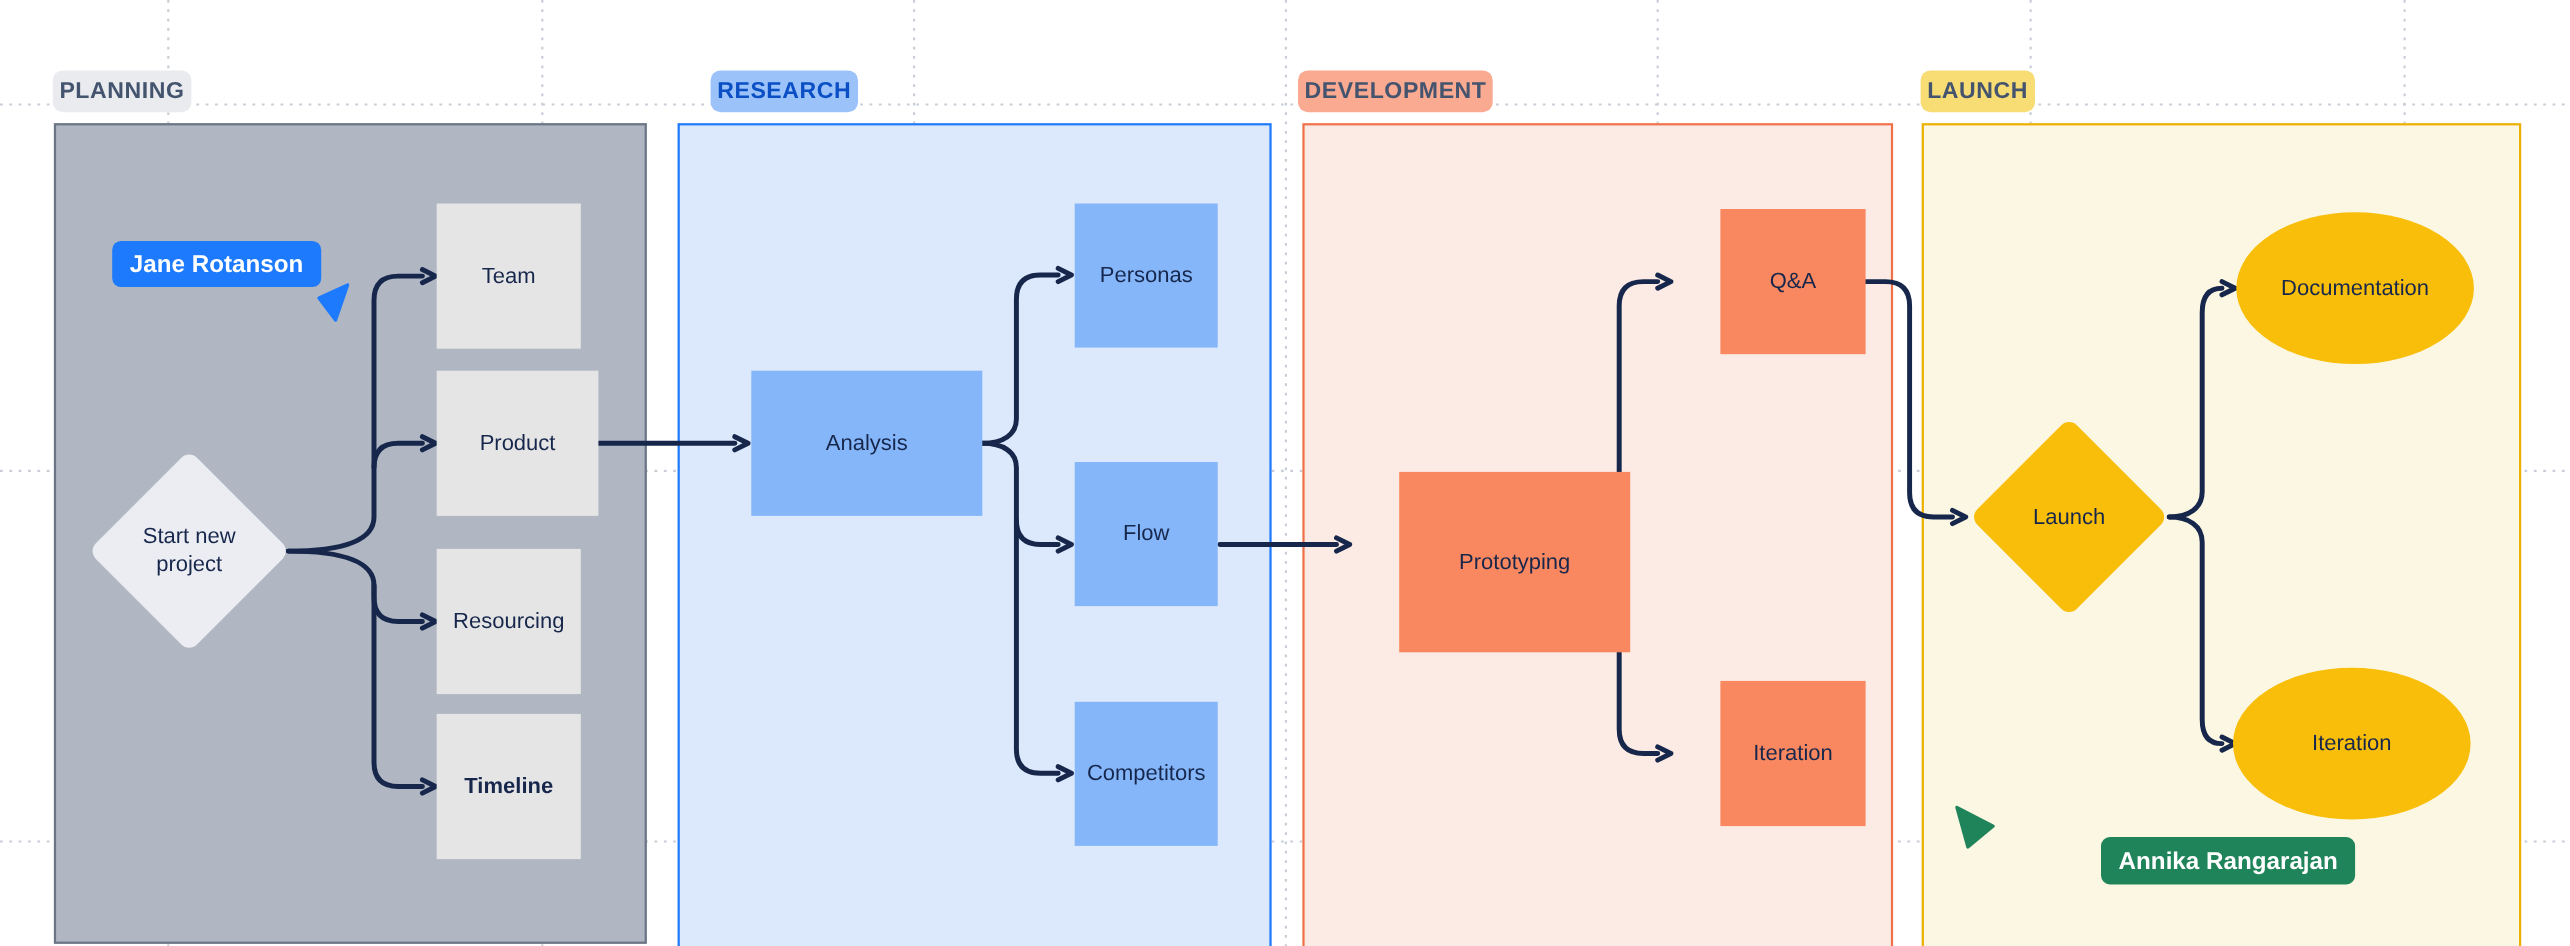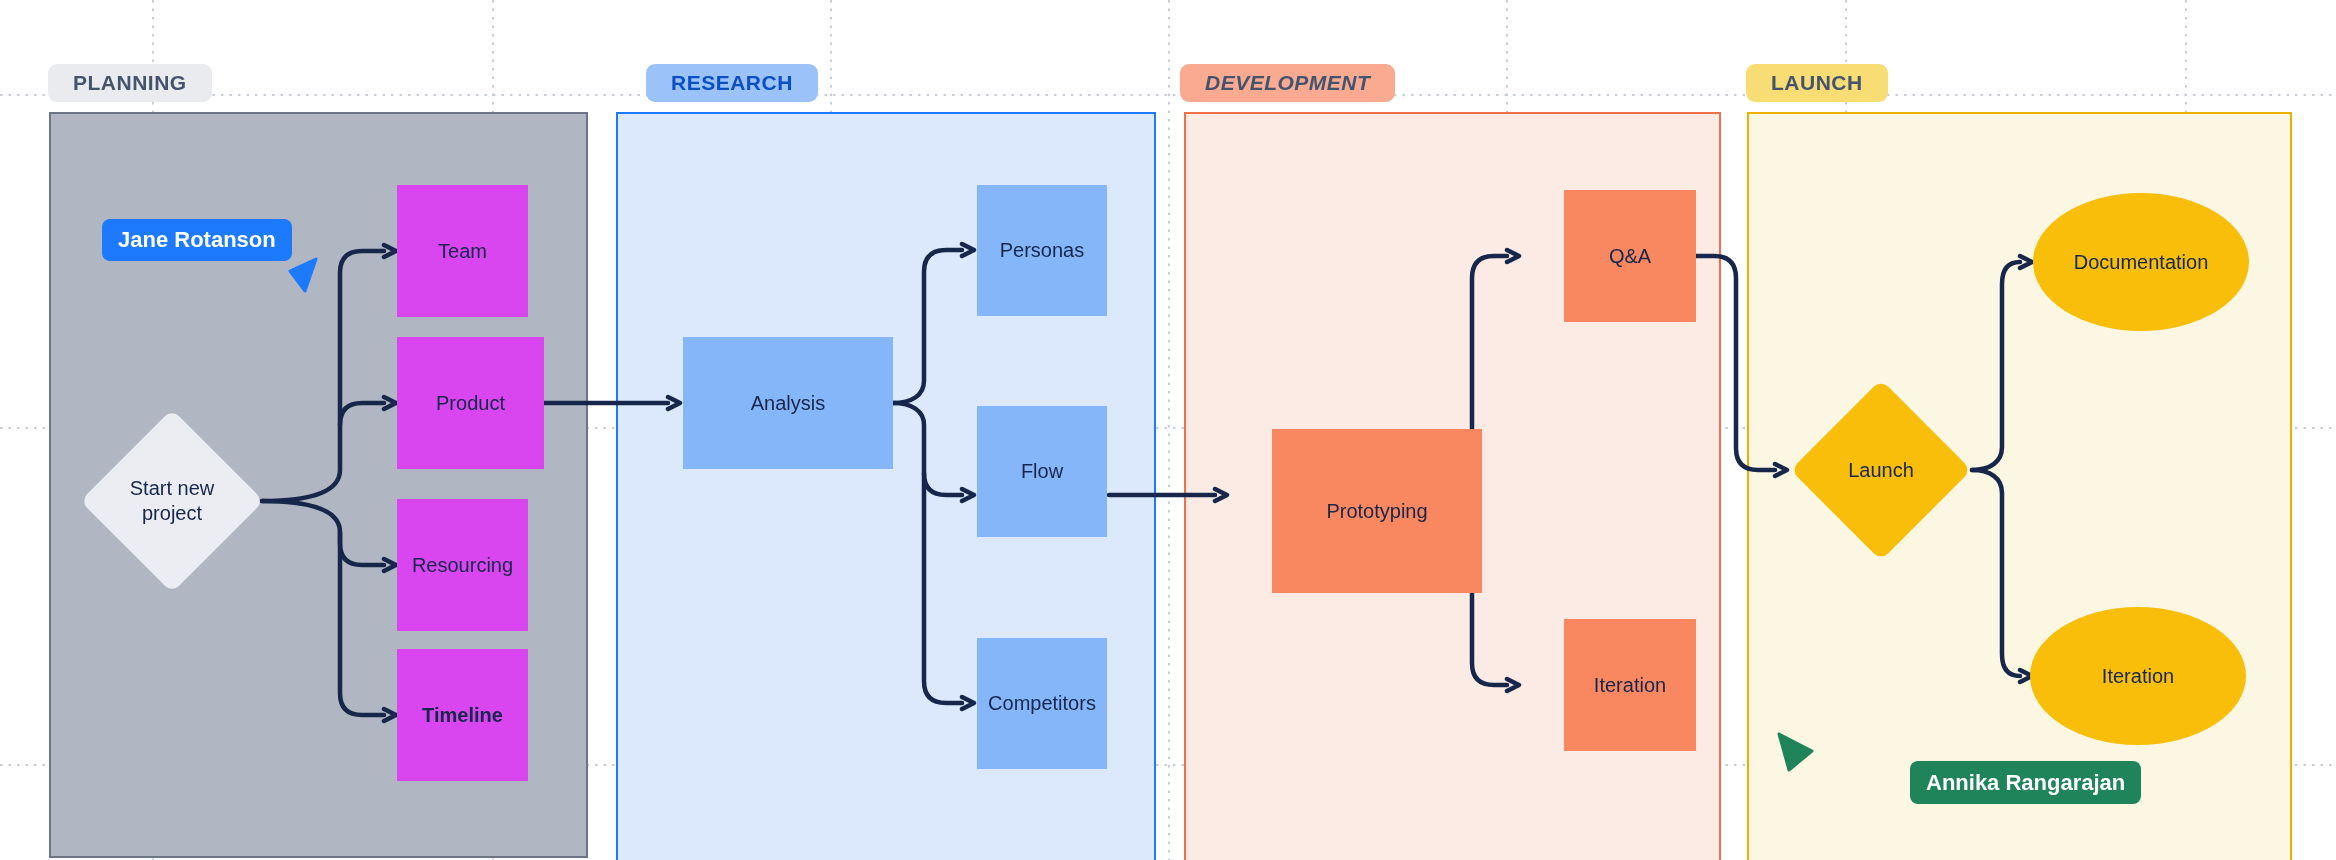--- a/index.html
+++ b/index.html
@@ -10,41 +10,41 @@
 
   
   .section{position:absolute;top:112px;height:778px;box-sizing:border-box;border:2.5px solid;}
   .section.planning{left:49px;width:539px;height:746px;background:#B0B7C2;border-color:#6B7586;}
   .section.research{left:616px;width:540px;background:#DCE8FB;border-color:#1D7AFC;}
   .section.development{left:1184px;width:537px;background:#FBEBE4;border-color:#F0704A;}
   .section.launch{left:1747px;width:545px;background:#FCF7E3;border-color:#EDAF00;}
 
   
   .badge{position:absolute;top:64px;height:38px;display:flex;align-items:center;
-         padding:0 25px;border-radius:9px;font-size:21px;font-weight:bold;letter-spacing:.5px;}
+         padding:0 6px;border-radius:9px;font-size:21px;font-weight:bold;letter-spacing:.5px;}
   .badge.planning{left:48px;background:#E9EBEF;color:#44546F;}
   .badge.research{left:613px;background:#9CC2FA;color:#0A4FC4;margin-left:33px;}
-  .badge.development{left:1180px;background:#F9AA90;color:#44546F;font-style:italic;}
+  .badge.development{left:1180px;background:#F9AA90;color:#44546F;}
   .badge.launch{left:1746px;background:#F8DC74;color:#44546F;}
 
   
   .node{position:absolute;display:flex;align-items:center;justify-content:center;
         font-size:20px;font-weight:500;color:#17274C;text-align:center;}
-  .rect-gray{background:#d946ef;justify-content:center;}
+  .rect-gray{background:#e5e5e5;justify-content:center;}
   .rect-blue{background:#85B6F9;}
   .rect-salmon{background:#F9875F;margin-left:42px;}
   .ellipse-gold{background:#F8BE09;border-radius:50%;}
 
   .node.team{left:397px;top:185px;width:131px;height:132px;}
   .node.product{left:397px;top:337px;width:147px;height:132px;}
   .node.resourcing{left:397px;top:499px;width:131px;height:132px;}
   .node.timeline{left:397px;top:649px;width:131px;height:132px;font-weight:bold;}
   .node.analysis{left:683px;top:337px;width:210px;height:132px;}
   .node.personas{left:977px;top:185px;width:130px;height:131px;}
-  .node.flow{left:977px;top:406px;width:130px;height:131px;justify-content:center;}
+  .node.flow{left:977px;top:420px;width:130px;height:131px;justify-content:center;}
   .node.competitors{left:977px;top:638px;width:130px;height:131px;}
   .node.prototyping{left:1230px;top:429px;width:210px;height:164px;}
   .node.qa{left:1522px;top:190px;width:132px;height:132px;}
   .node.iteration-dev{left:1522px;top:619px;width:132px;height:132px;}
   .node.documentation{left:2033px;top:193px;width:216px;height:138px;}
   .node.iteration-launch{left:2030px;top:607px;width:216px;height:138px;}
 
   
   .diamond{position:absolute;transform:rotate(45deg);border-radius:10px;}
   .diamond.start{left:107px;top:436px;width:130px;height:130px;background:#EBEDF2;}

